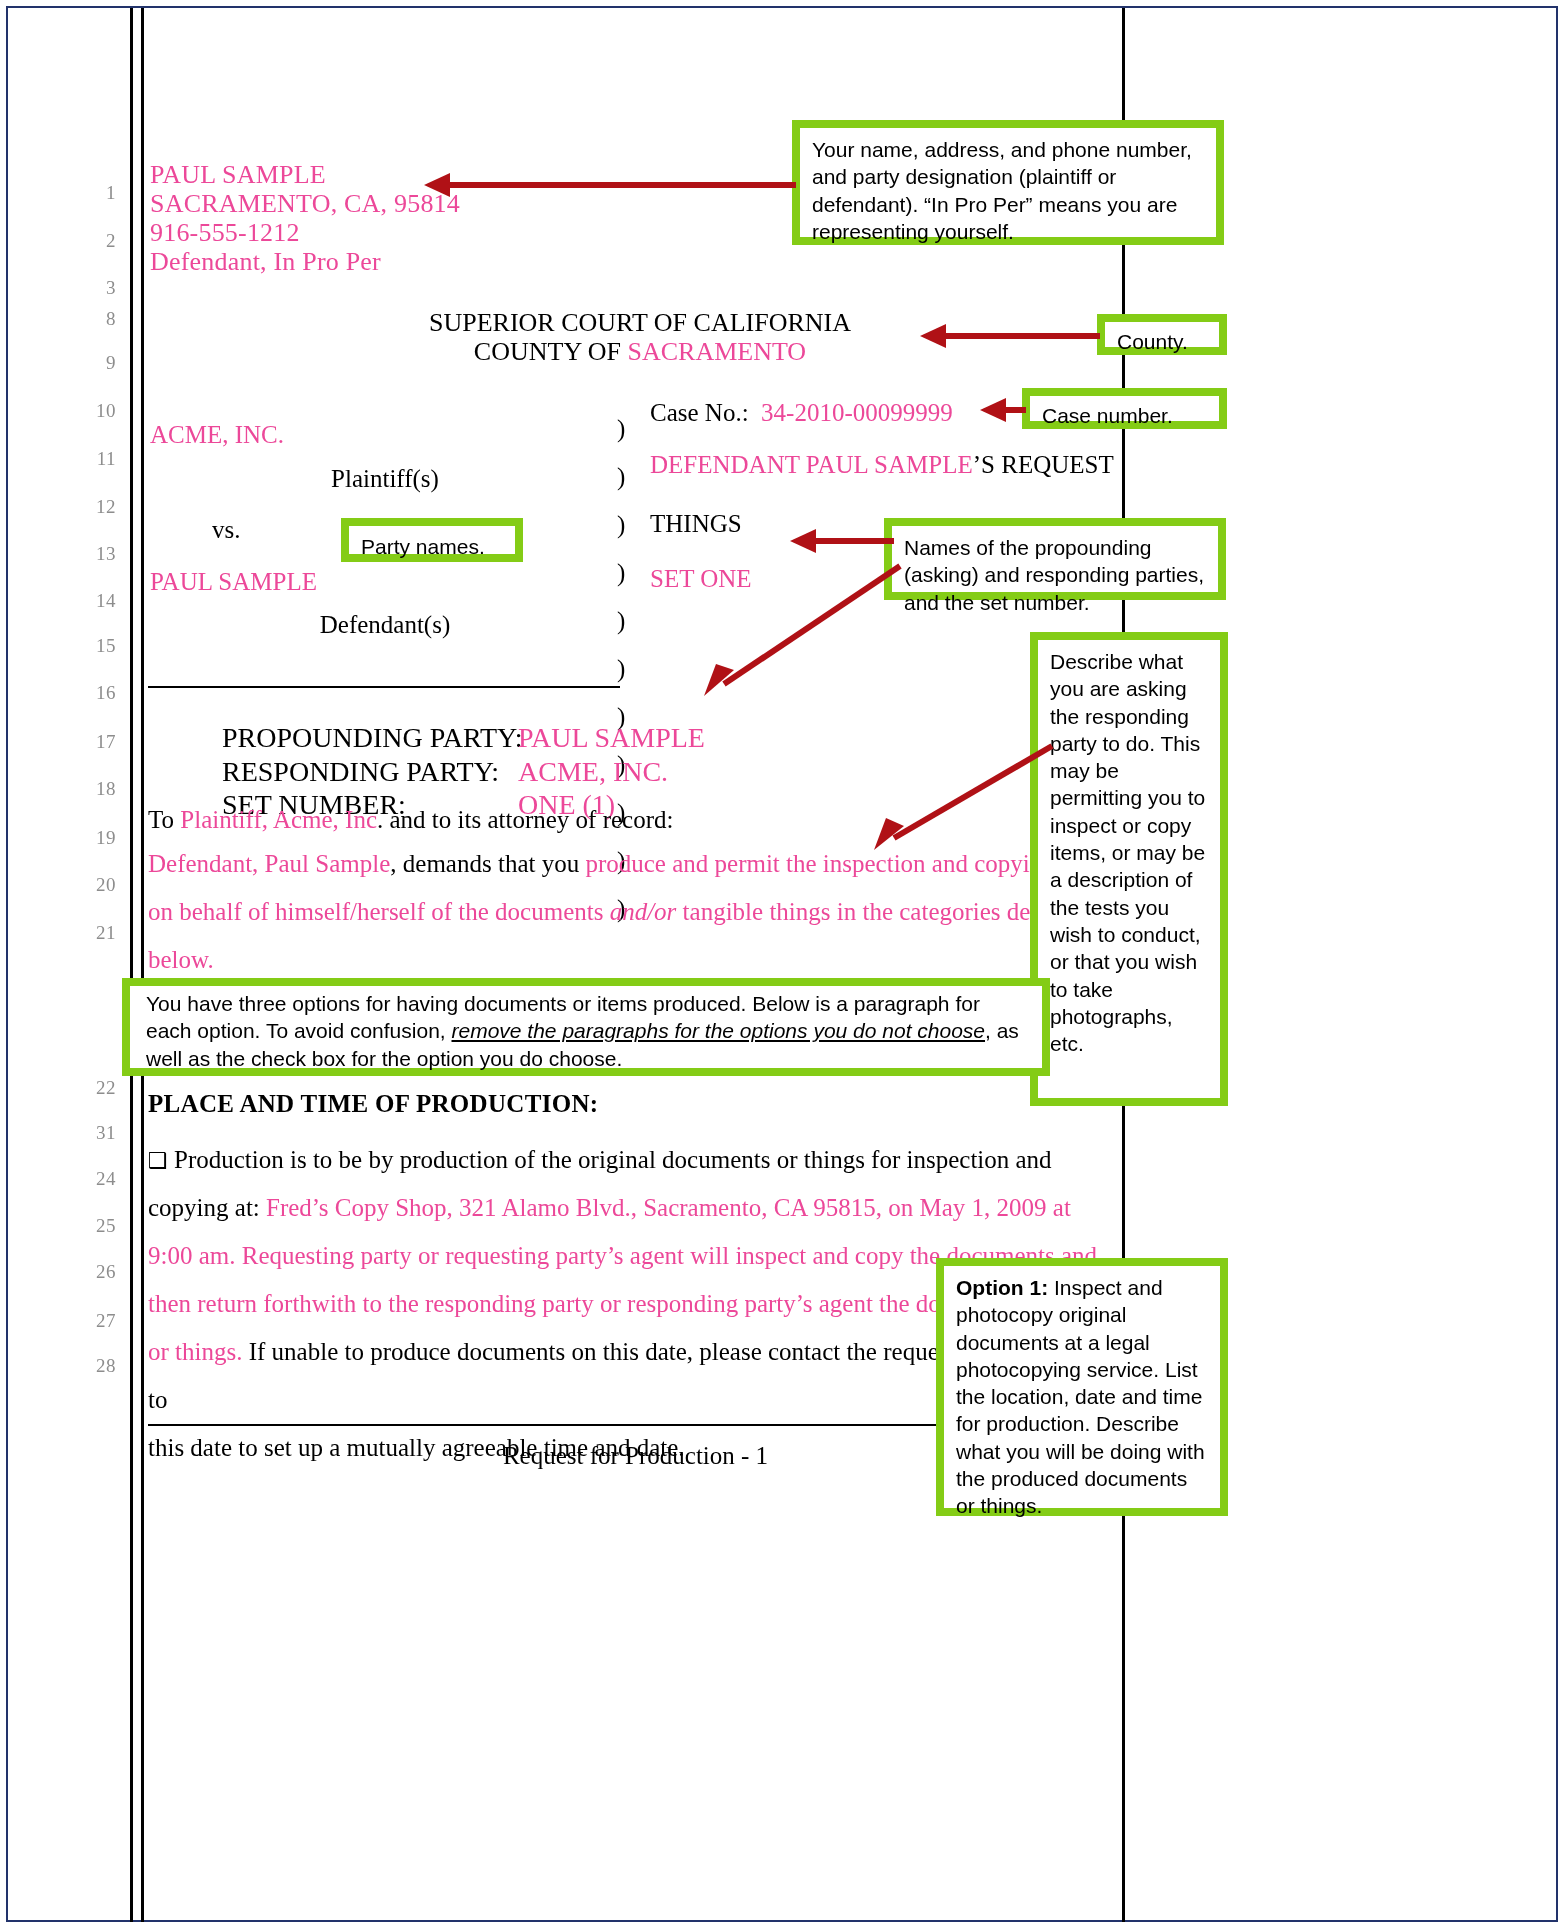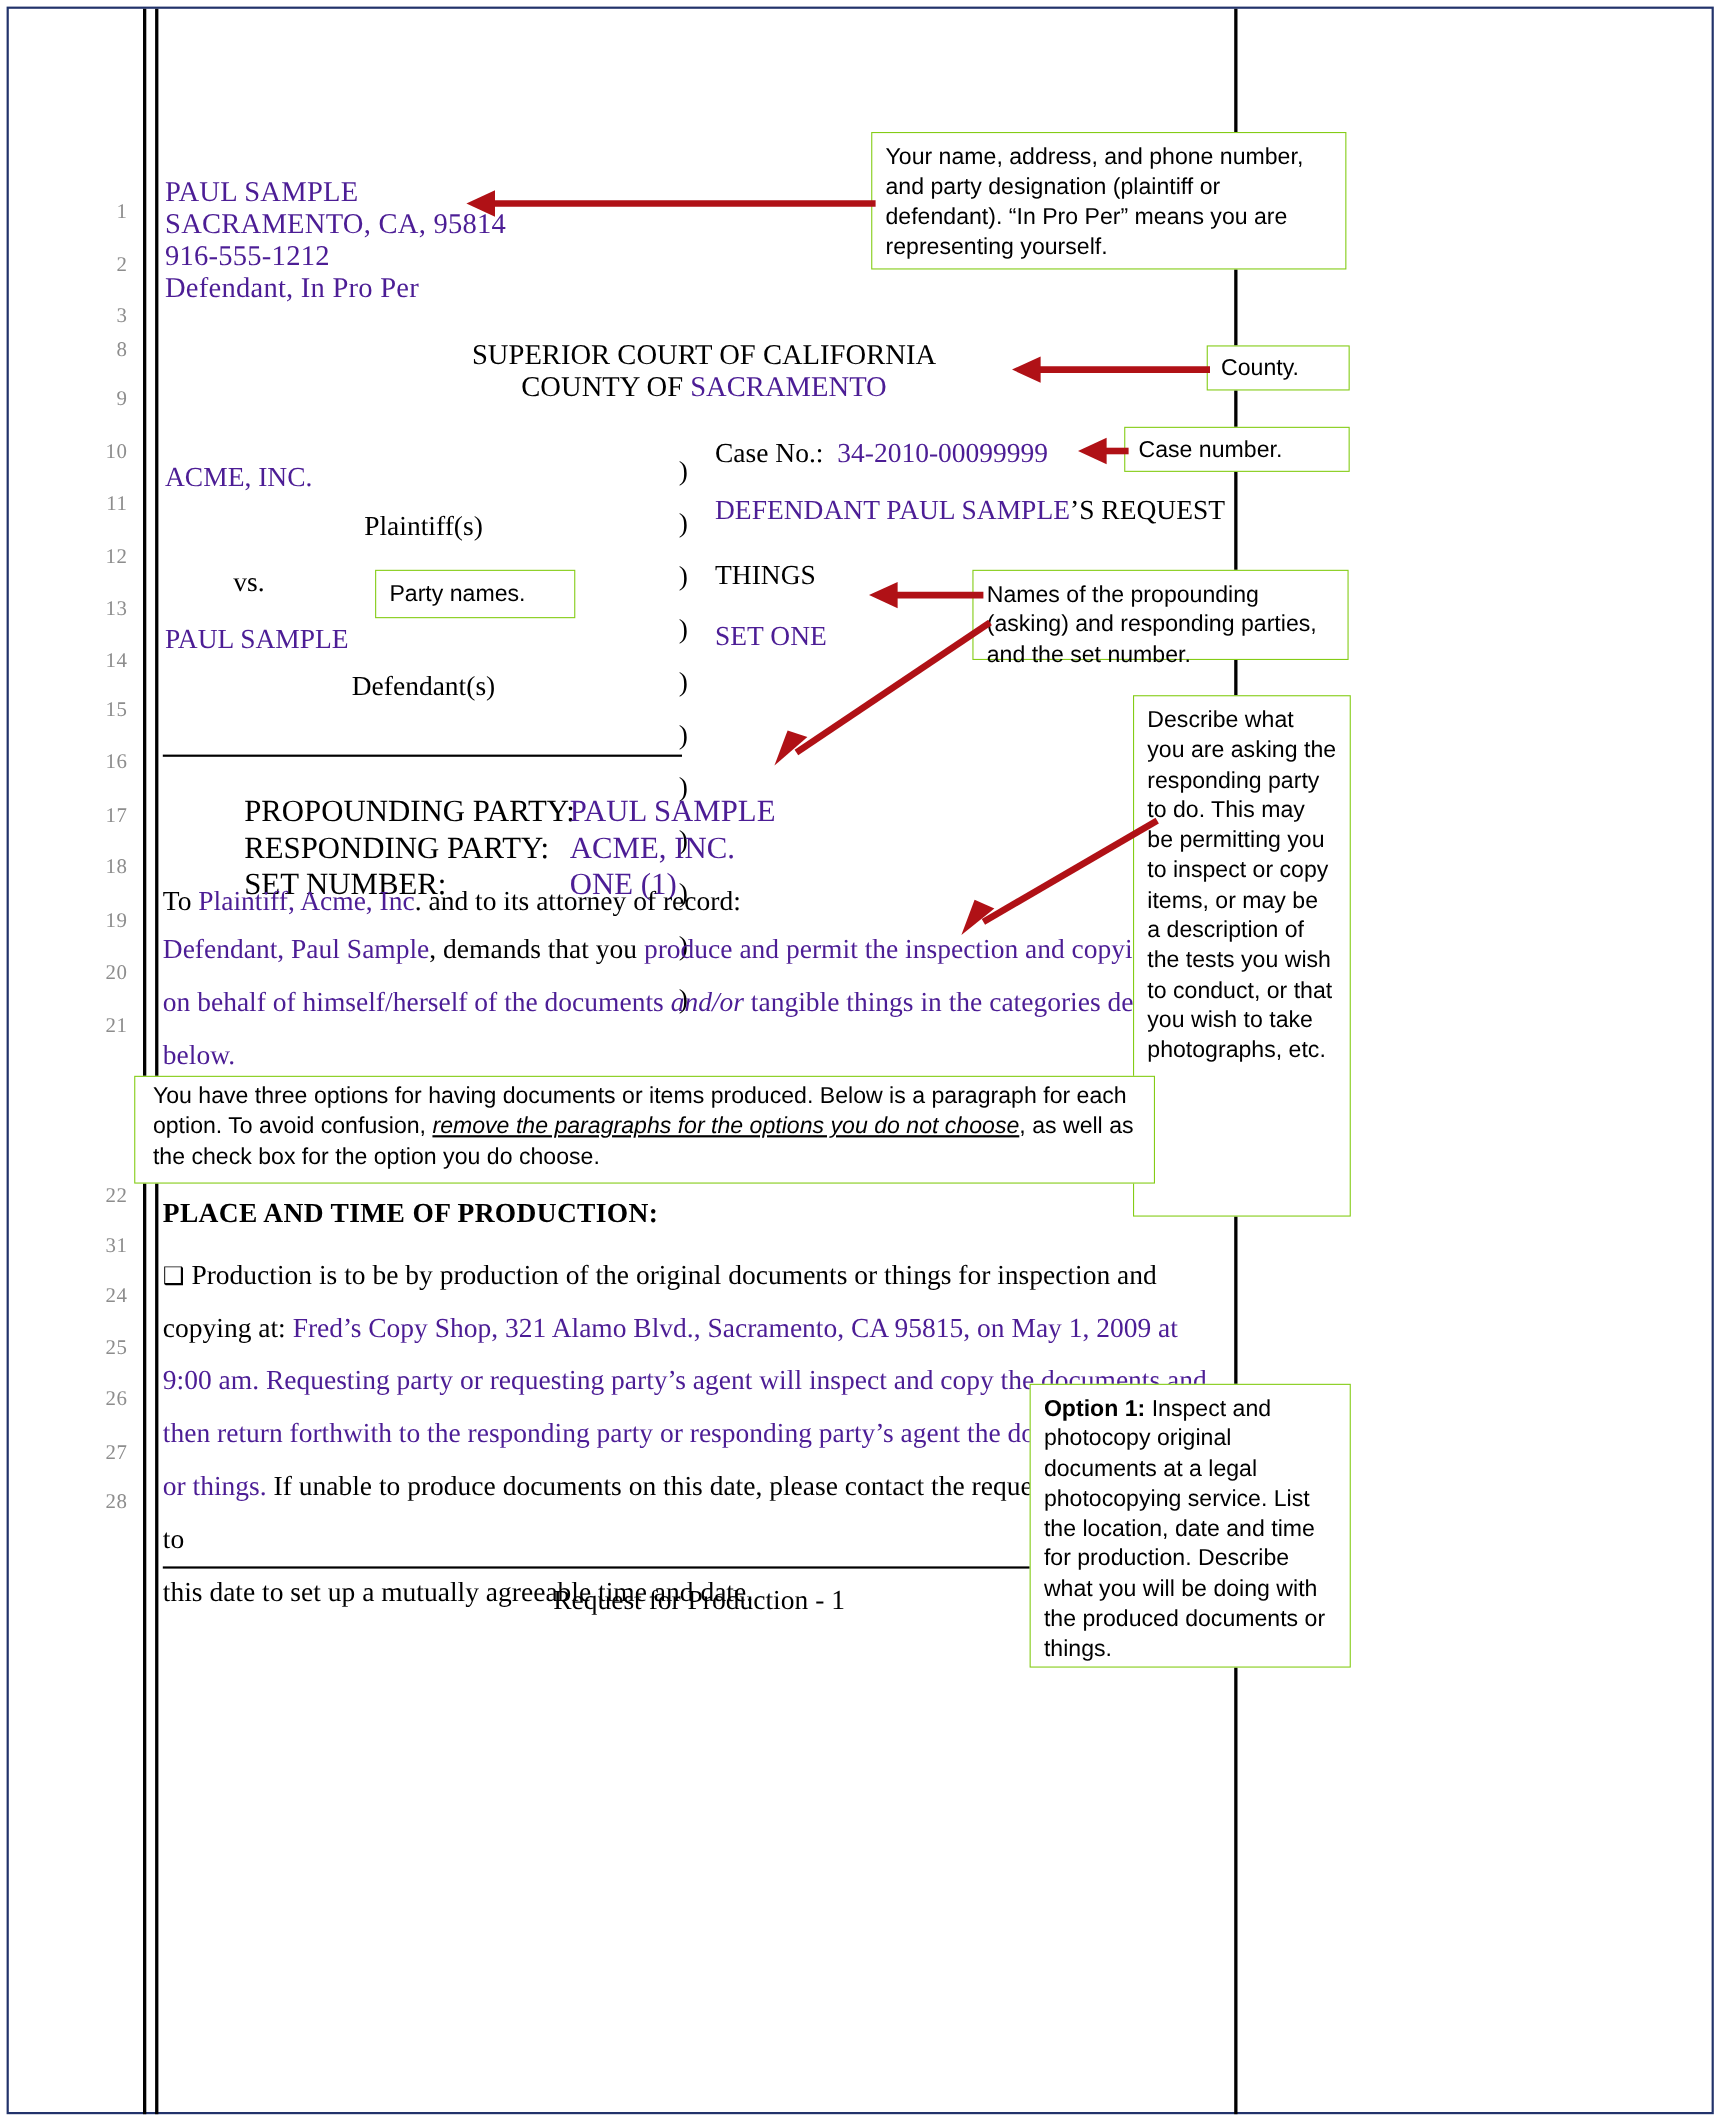--- a/index.html
+++ b/index.html
@@ -37,21 +37,21 @@
     width:46px;
     text-align:right;
     font-family:"Liberation Serif", serif;
     font-size:19px;
     color:#8d8d8d;
     letter-spacing:.5px;
   }
 
   
   .doc{position:absolute;color:#000;}
-  .blue{color:#4c1d95;}
+  .blue{color:#ec4899;}
   .ital{font-style:italic;}
 
   #caption-addr{
     left:150px;top:160px;width:520px;
     font-size:26px;line-height:1.12;
     letter-spacing:.2px;
   }
   #court-head{
     left:330px;top:308px;width:620px;
     text-align:center;
@@ -114,21 +114,21 @@
   }
   #footer-txt{
     position:absolute;left:148px;top:1442px;width:975px;
     text-align:center;font-size:25px;color:#000;
   }
 
   
   .callout{
     position:absolute;
     background:#ffffff;
-    border:1px solid #84cc16;
+    border:8px solid #84cc16;
     box-sizing:border-box;
     font-family:"Liberation Sans", sans-serif;
     font-size:21px;
     line-height:1.30;
     color:#000;
     padding:8px 12px;
     z-index:40;
   }
   .callout b{font-weight:bold;}
   .callout .u-ital{font-style:italic;text-decoration:underline;}

